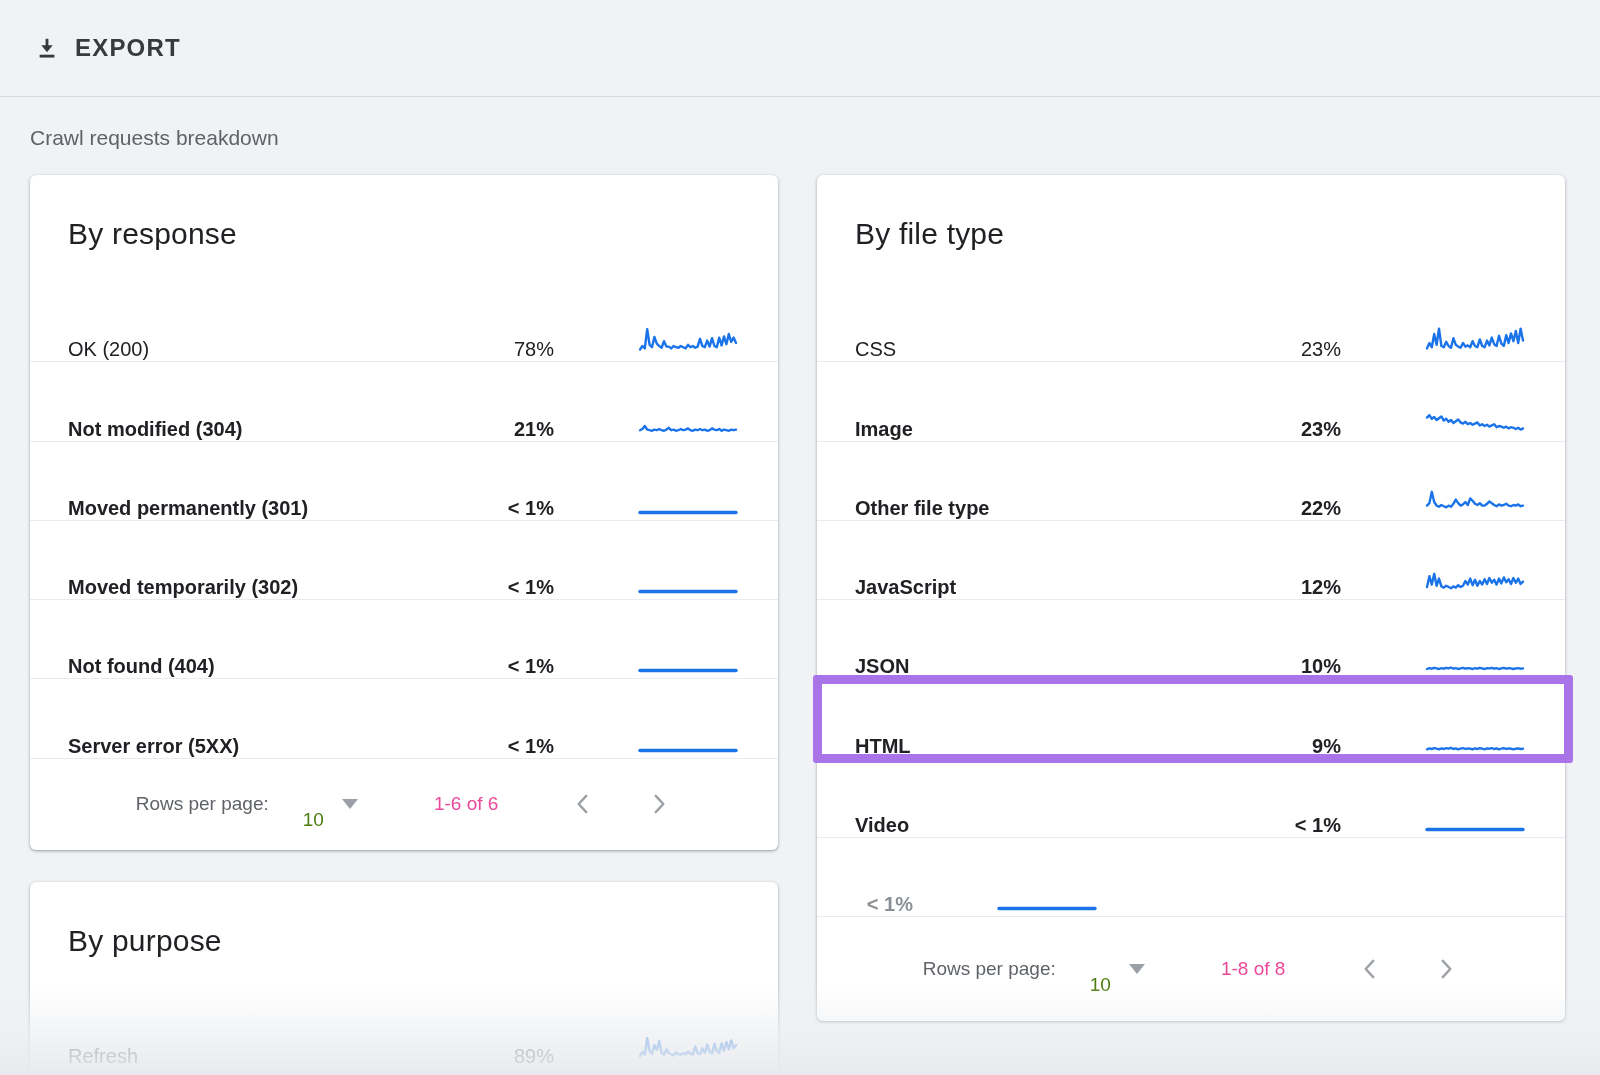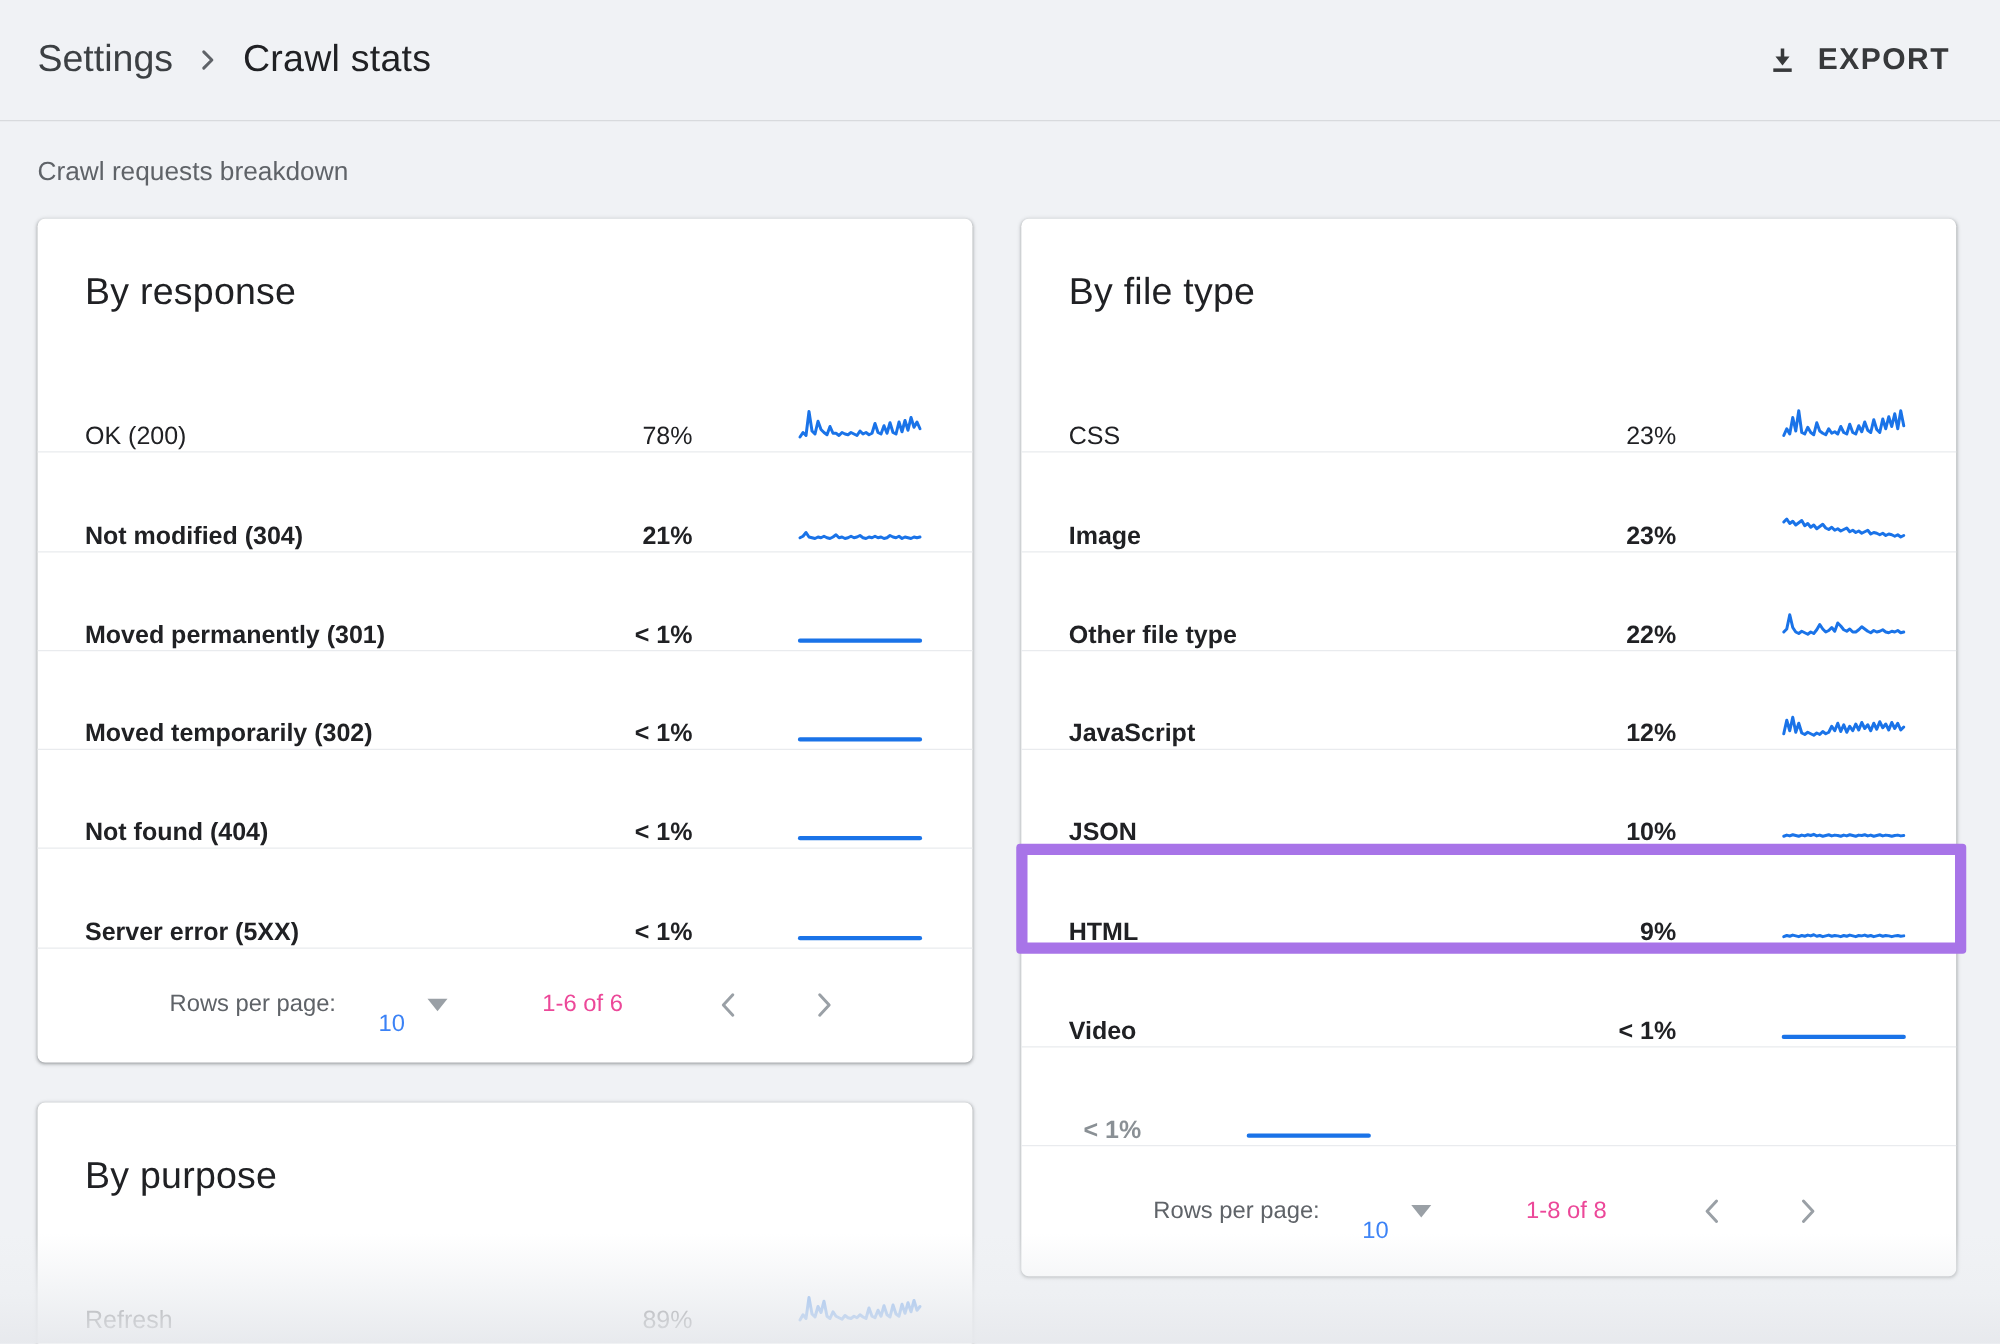--- a/index.html
+++ b/index.html
@@ -66,50 +66,41 @@
     border:9px solid var(--purple); border-radius:3px;
     pointer-events:none; z-index:3;
   }
 
   .card-footer {
     border-top:1px solid #e9ebee; height:92px;
     display:flex; align-items:center; justify-content:center;
     font-size:19px; color:#5f6368;
   }
   .card-filetype .card-footer { height:105px; }
-  .fp-size { color:#3b82f6; margin-left:34px;margin-top:32px; }
+  .fp-size { color:#4d7c0f; margin-left:34px;margin-top:32px; }
   .fp-caret {
     width:0; height:0; margin-left:18px;
     border-left:8px solid transparent; border-right:8px solid transparent;
     border-top:10px solid #9aa0a6; cursor:pointer;
   }
   .fp-range { color:#ec4899; margin-left:76px; }
   .fp-chev { margin-left:72px; cursor:pointer; display:flex; align-items:center; }
   .fp-chev.next { margin-left:50px; }
 
   .bottom-fade {
     position:absolute; left:0; right:0; bottom:0; height:88px; z-index:6;
     pointer-events:none;
     background:linear-gradient(180deg, rgba(237,239,242,0) 0%,
                rgba(237,239,242,0.72) 55%, rgba(231,233,237,0.97) 100%);
   }
 </style>
 </head>
 <body style="--purple: #a874e8;">
 
 <div class="top-bar">
-  <div class="breadcrumb">
-    <span class="bc-parent">Settings</span>
-    <span class="bc-sep">
-      <svg width="24" height="24" viewBox="0 0 24 24">
-          <path d="M9 5.5 L15.5 12 L9 18.5" fill="none" stroke="#5f6368" stroke-width="2.4" stroke-linecap="round" stroke-linejoin="round"></path>
-        </svg>
-    </span>
-    <span class="bc-current">Crawl stats</span>
-  </div>
   <button class="export-btn">
     <span style="display:flex;">
       <svg width="26" height="26" viewBox="0 0 24 24">
         <path d="M12 3.5 v8" stroke="#37393b" stroke-width="2.6" fill="none"></path>
         <path d="M6.8 9.5 L17.2 9.5 L12 16 Z" fill="#37393b"></path>
         <rect x="5.2" y="18.2" width="13.6" height="2.6" fill="#37393b"></rect>
       </svg>
     </span>
     <span>EXPORT</span>
   </button>

